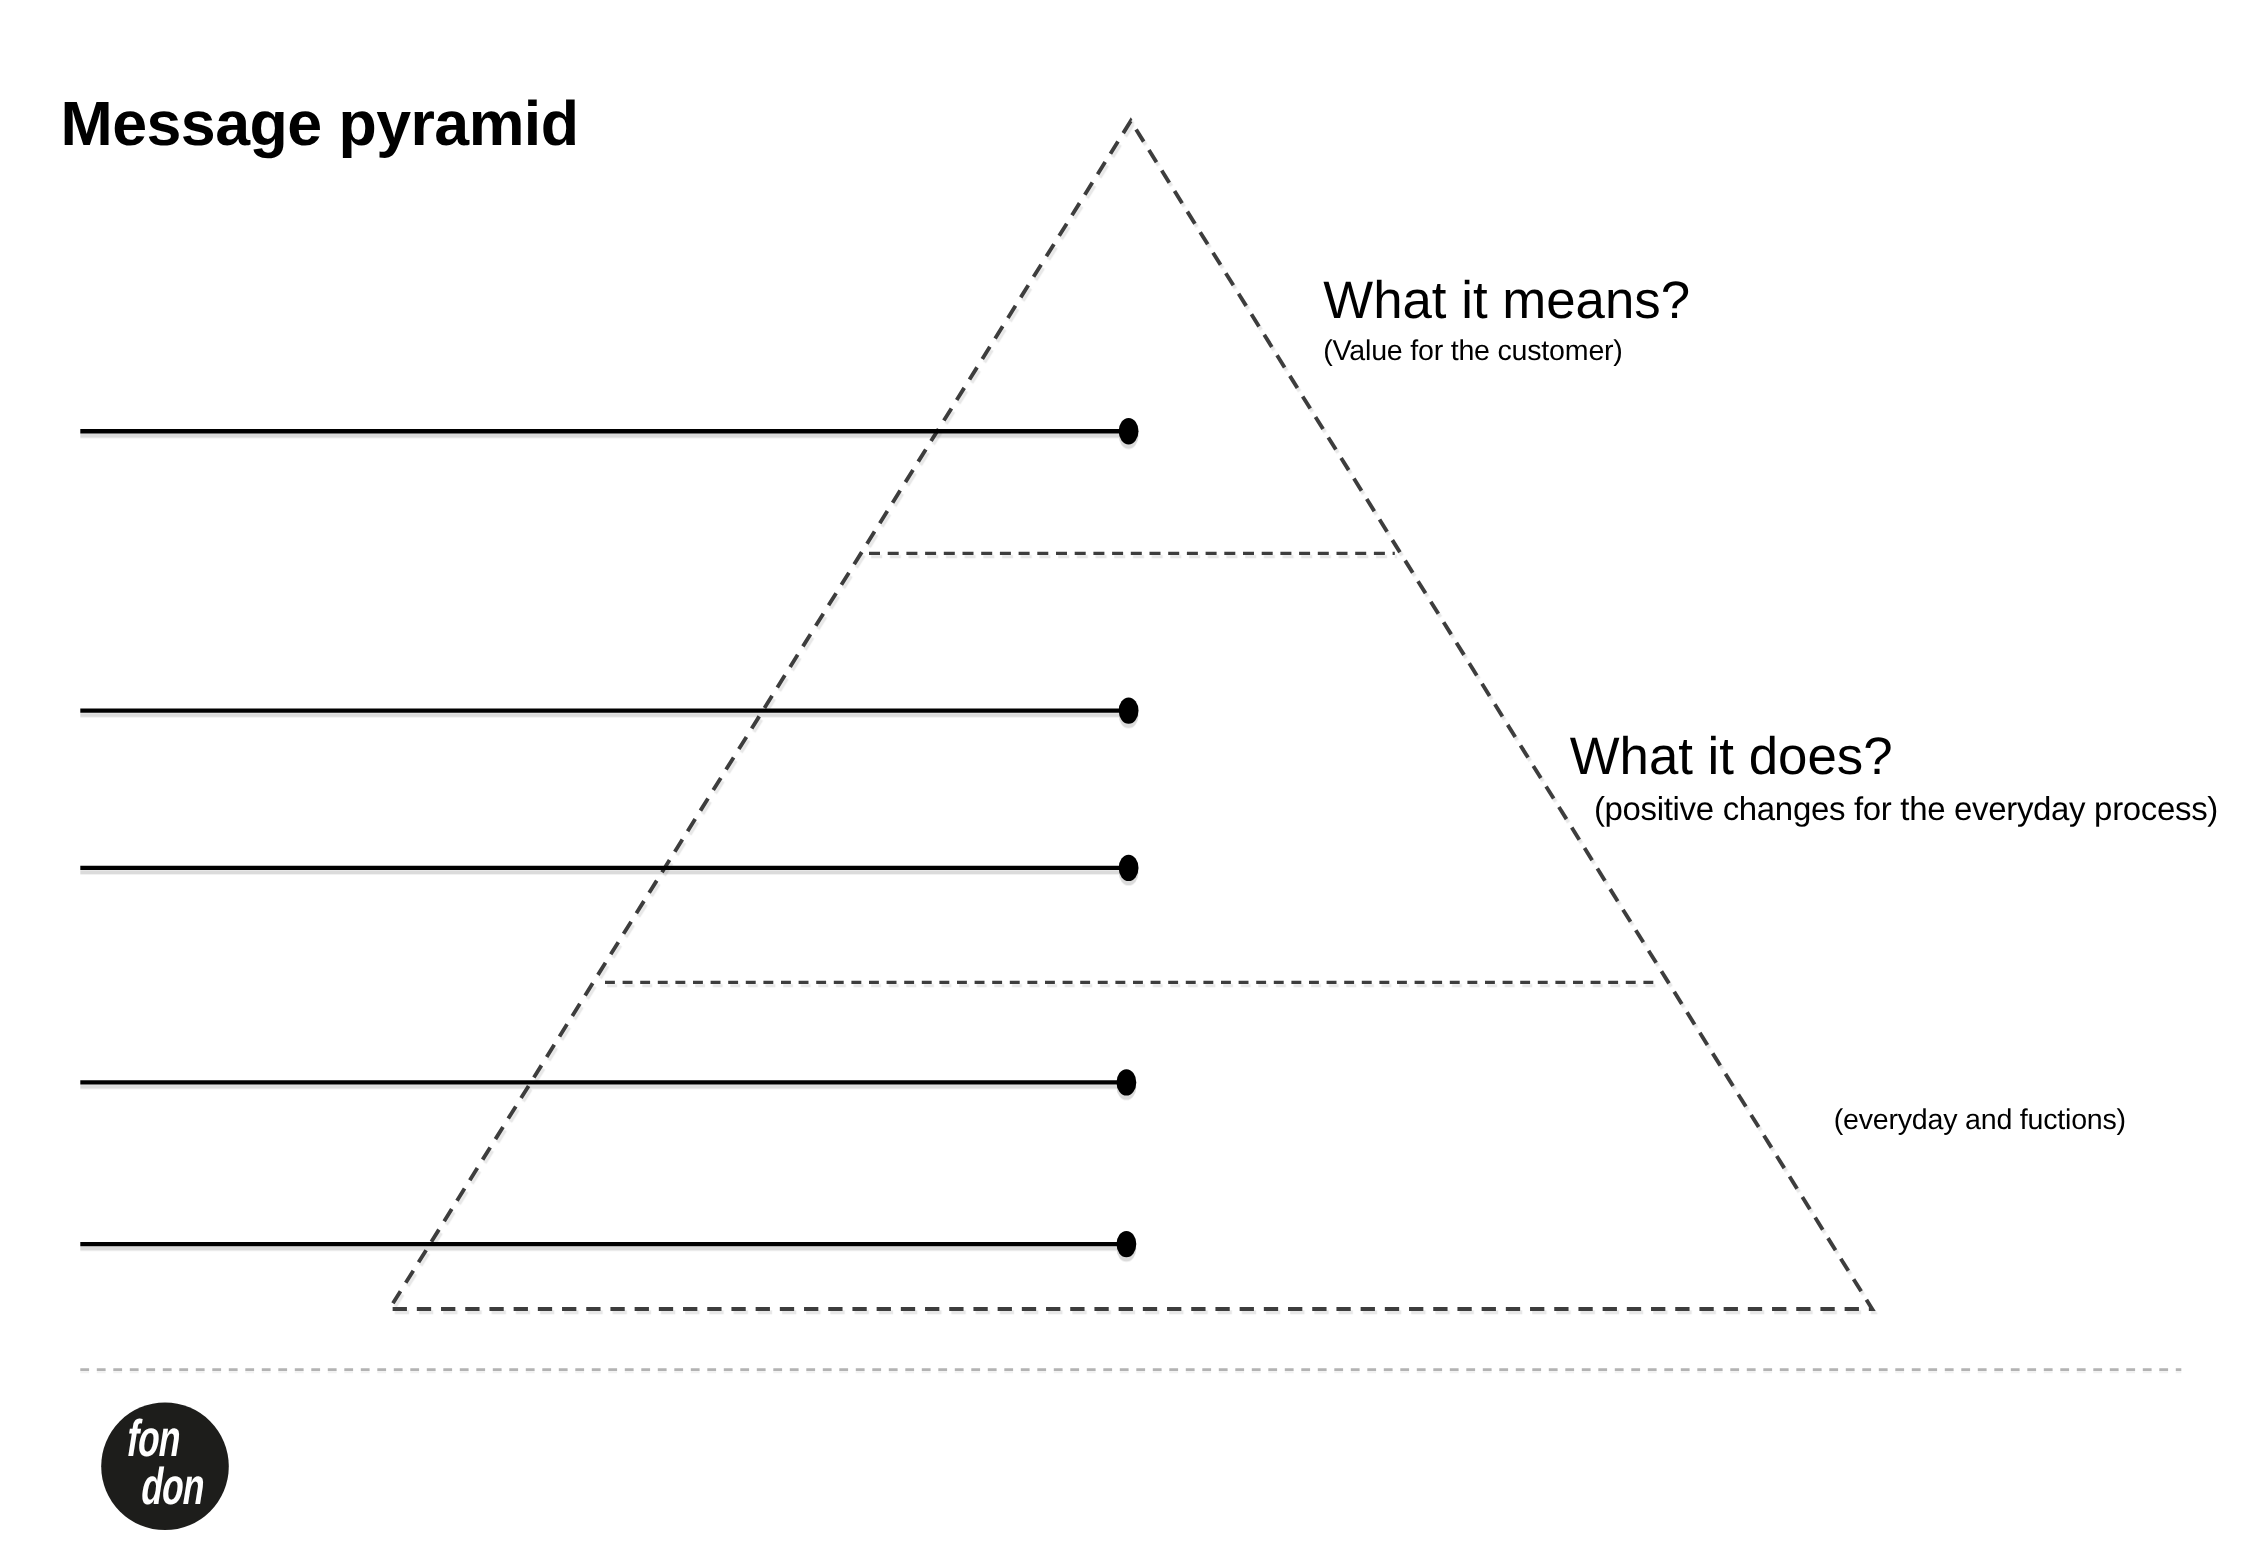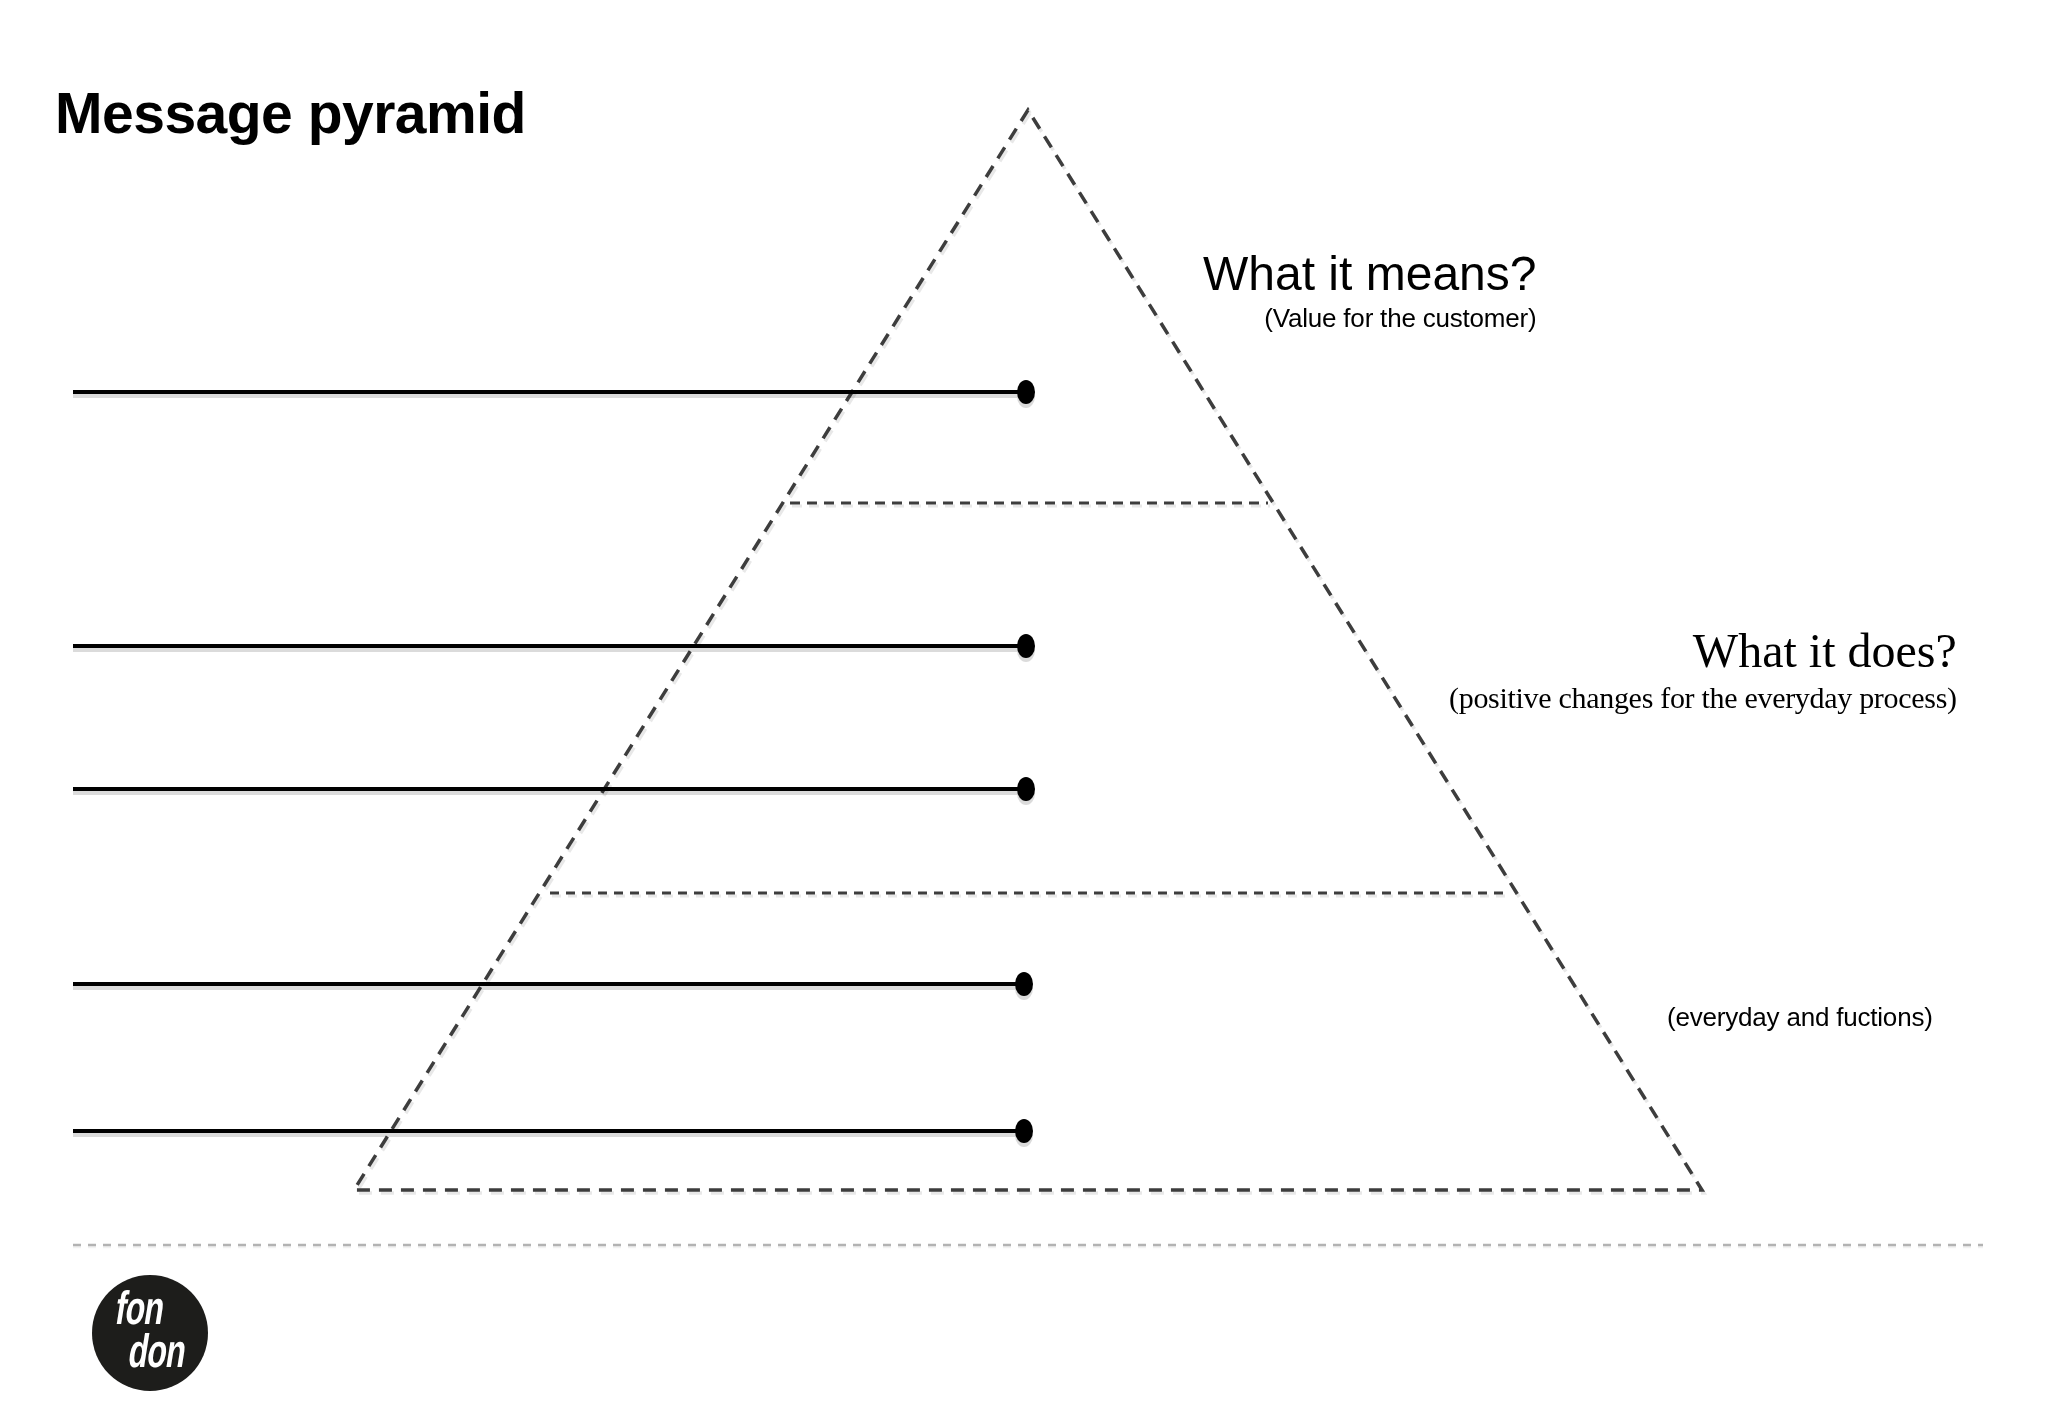--- a/index.html
+++ b/index.html
@@ -15,30 +15,30 @@
   #linework{position:absolute;left:0;top:0;width:2048px;height:1418px;}
   .solid-g{filter:drop-shadow(0 4px 0 rgba(0,0,0,0.14));}
   .dash-g{filter:drop-shadow(2px 3px 0 rgba(0,0,0,0.09));}
   .div-g{filter:drop-shadow(0 2px 0 rgba(0,0,0,0.05));}
 
   .page-title{
     position:absolute;left:55px;top:47px;
     font-size:57px;font-weight:700;line-height:1;
     letter-spacing:-0.5px;white-space:nowrap;
   }
-  .tier-label{position:absolute;white-space:nowrap;text-align:right;}
+  .tier-label{position:absolute;white-space:nowrap;}
   .tier-label .big{
     display:block;font-size:48px;line-height:1.15;font-weight:400;
   }
   .tier-label .small{
     display:block;font-size:26px;line-height:1.2;font-weight:400;margin-top:2px;
     letter-spacing:-0.2px;
   }
   #tier-top{left:1203px;top:246px;}
-  #tier-middle{left:1427px;top:623px;font-family:Liberation Serif, serif;}
+  #tier-middle{left:1427px;top:661px;}
   #tier-middle .small{font-size:30px;letter-spacing:-0.3px;margin-left:22px;}
   #tier-bottom{left:1667px;top:1000px;}
 
   .logo{
     position:absolute;left:92px;top:1275px;width:116px;height:116px;
     border-radius:50%;background:#1d1d1b;overflow:hidden;
   }
   .logo span{
     position:absolute;color:#fff;font-weight:700;font-size:47px;line-height:1;
     transform:skewX(-9deg) scaleX(0.68);transform-origin:left top;

